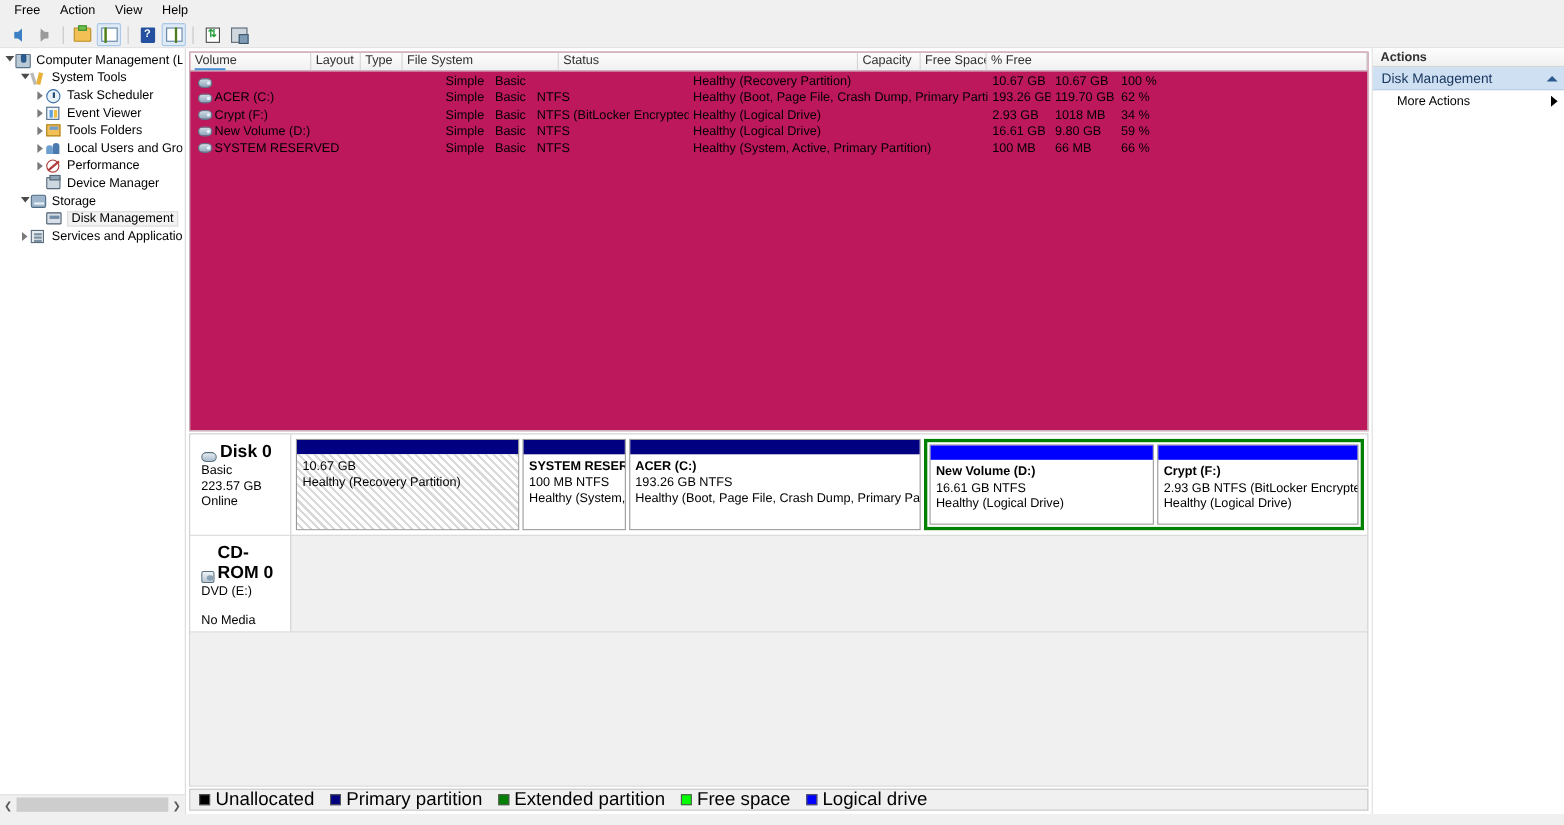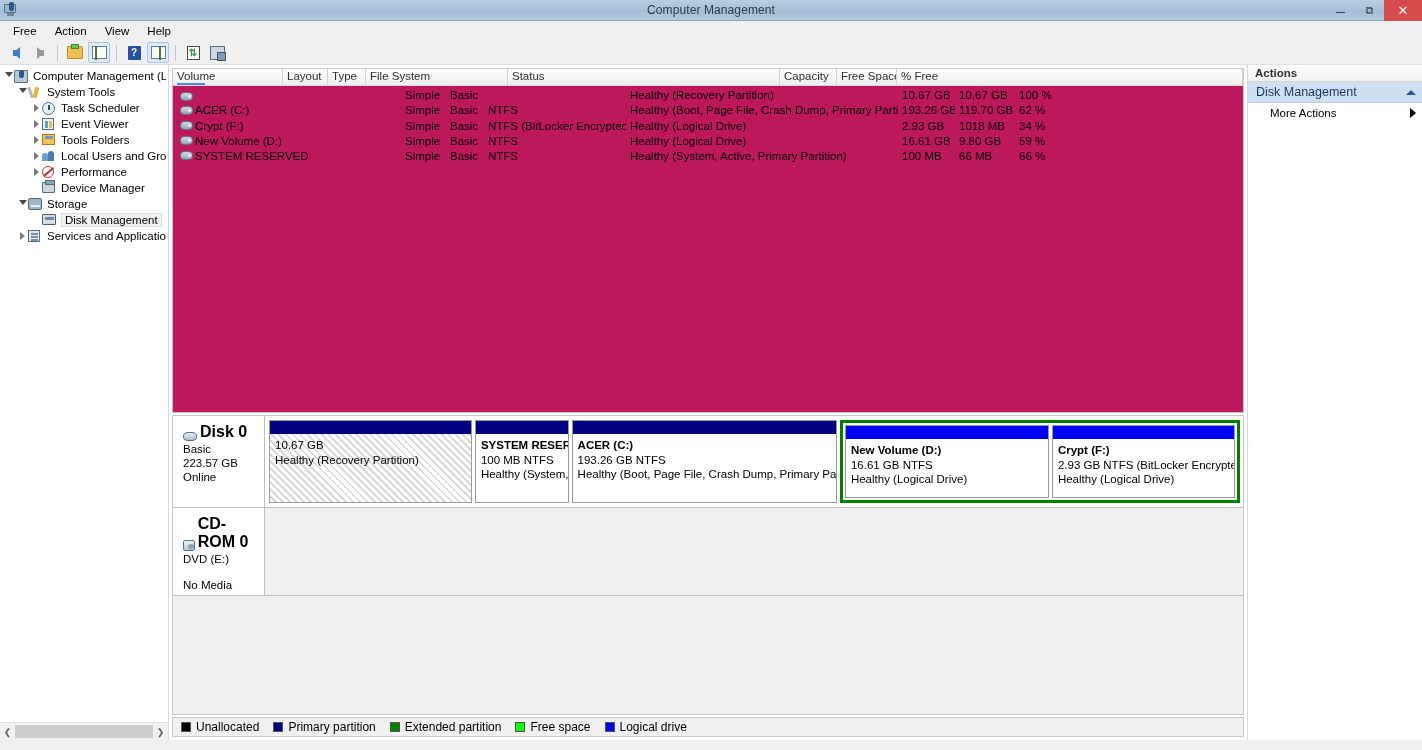--- a/index.html
+++ b/index.html
@@ -159,21 +159,21 @@
   .part.hatched .pbody {
     background-image: repeating-linear-gradient(45deg, #ffffff 0 3px, #d9d9d9 3px 5px);
   }
   .extended { border:3px solid #008000; padding:2px; display:flex; gap:3px; min-width:0; background:#fff; }
   .cdblank { flex:1; background:#f0f0f0; }
   .emptyarea { background:#f0f0f0; flex:1; }
 
   
   .legend { height:20px; min-height:20px; margin:2px 3px 3px 3px; border:1px solid #c8c8c8; background:#f0f0f0;
             display:flex; align-items:center; padding-left:8px; gap:14px; }
-  .lg { display:flex; align-items:center; gap:5px; font-size:12px; }
+  .lg { display:flex; align-items:center; gap:5px; font-size:17px; }
   .sw { width:10px; height:10px; border:1px solid #555; }
 
   
   .actions { width: 174px; min-width:174px; background:#fff; display:flex; flex-direction:column; }
   .ahead { height:17px; min-height:17px; background:linear-gradient(to bottom,#fdfdfd,#f0f0f0); border-bottom:1px solid #d4d4d4;
            display:flex; align-items:center; padding-left:7px; font-weight:bold; font-size:11.5px; color:#303030; }
   .asect { height:21px; display:flex; align-items:center; padding:0 6px 0 8px; background:#cfe0f2; border-bottom:1px solid #b9cfe6; }
   .asect .t { flex:1; font-size:12.5px; color:#17365d; }
   .aitem { height:19px; display:flex; align-items:center; padding:0 6px 0 22px; font-size:11.5px; }
   .aitem .t { flex:1; }
@@ -181,39 +181,20 @@
   .chev-right { width:0;height:0;border-top:5px solid transparent;border-bottom:5px solid transparent;border-left:6px solid #000;}
 
   
   .bottomstrip { height:10px; min-height:10px; background:#f0f0f0; }
 </style>
 </head>
 <body>
 
 <div id="app">
 
-  <div class="titlebar">
-    <div class="tb-icon">
-      <div class="mon"></div>
-        <div class="base"></div>
-        <div class="fig"></div>
-    </div>
-    <div class="tb-title">Computer Management</div>
-    <div class="wincontrols">
-      <div class="wc">
-          <span class="glyph-min"></span>
-        </div>
-      <div class="wc">
-          <span style="font-size:11px;">⧉</span>
-        </div>
-      <div class="wc close">
-          <span style="font-size:13px;">✕</span>
-        </div>
-    </div>
-  </div>
 
   <div class="menubar">
     <div class="menuitem">Free</div>
     <div class="menuitem">Action</div>
     <div class="menuitem">View</div>
     <div class="menuitem">Help</div>
   </div>
 
   <div class="toolbar">
     <div class="tbtn">

